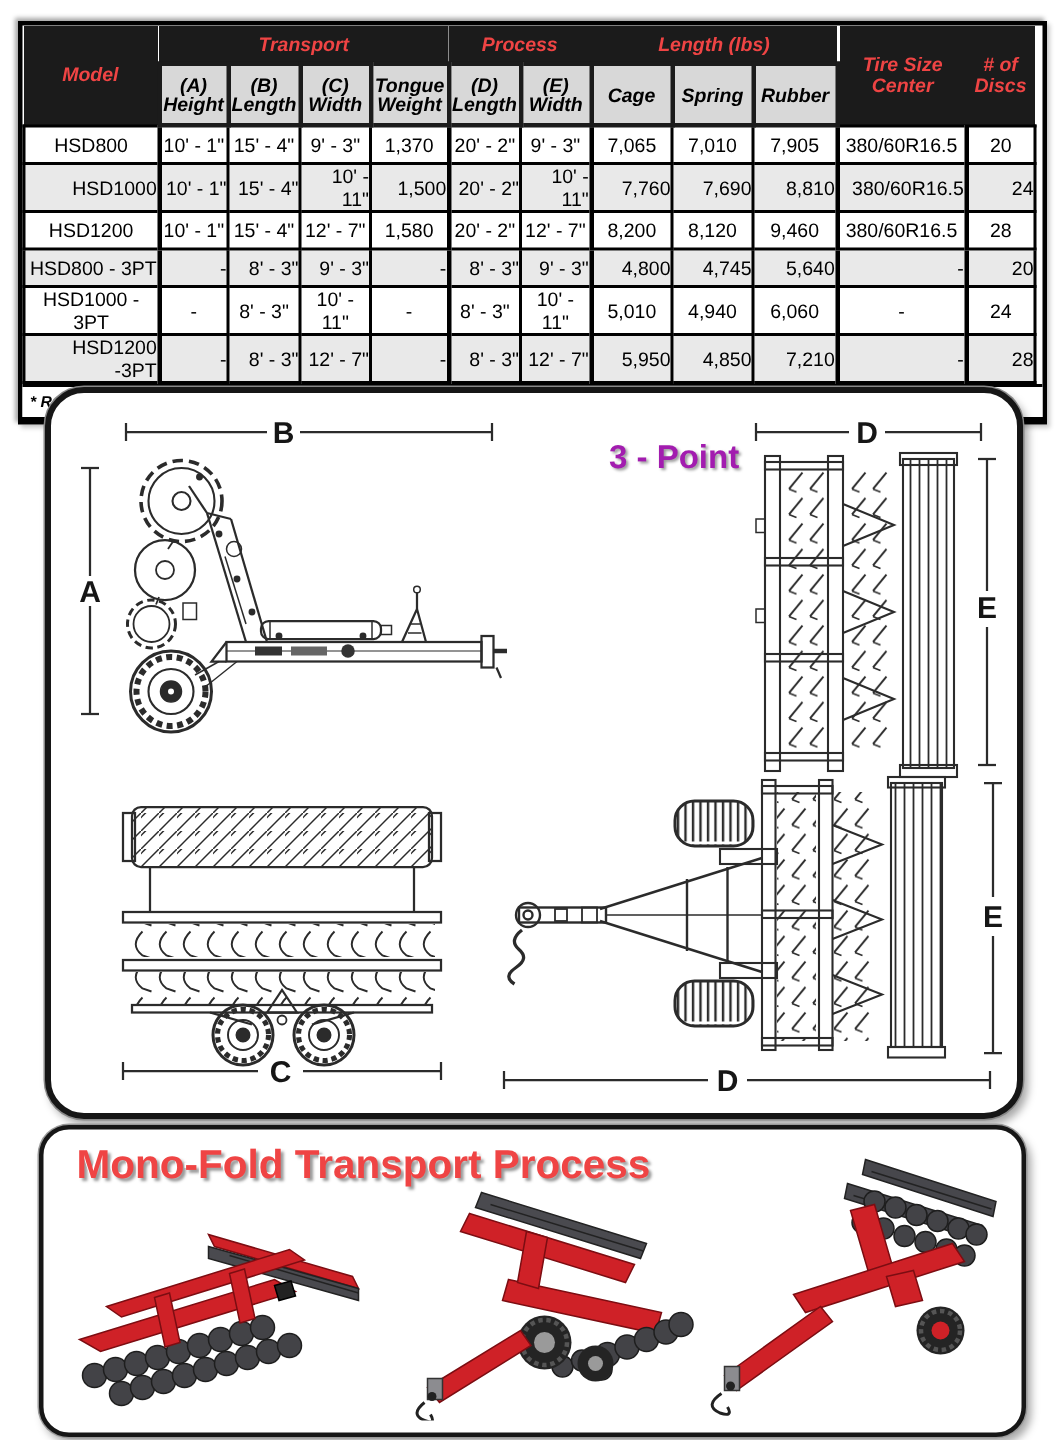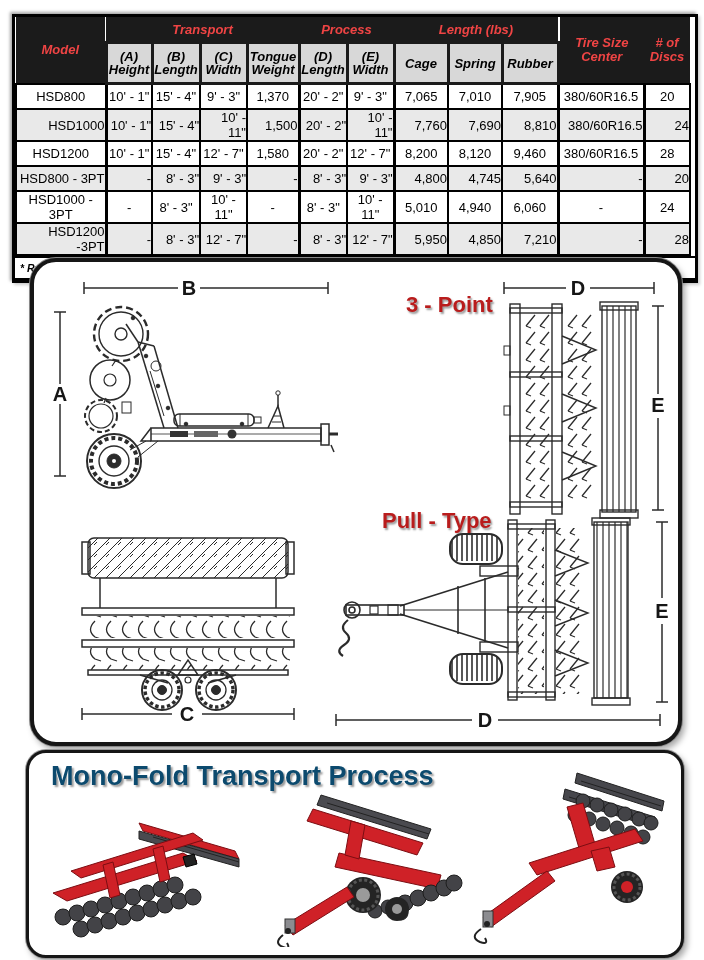--- a/index.html
+++ b/index.html
@@ -33,32 +33,32 @@
     font-size:10.5px;font-weight:bold;font-style:italic;padding-left:5px;gap:38px;
   }
   
   .diagram-panel{
     position:absolute;left:30px;top:258px;width:644px;height:480px;background:#fff;
     border:4px solid #161616;border-radius:26px;
     box-shadow:0 0 0 1px #888, 3px 4px 6px rgba(0,0,0,.35);
   }
   .diagram-panel svg{position:absolute;}
   .diag-label{
-    position:absolute;font-size:22px;font-weight:bold;color:#b91c1c;
+    position:absolute;font-size:22px;font-weight:bold;color:#a21caf;
     text-shadow:1.5px 1.5px 2px #9a9a9a;white-space:nowrap;
   }
   svg text{font-family:"Liberation Sans",sans-serif;font-weight:bold;fill:#161616;}
   
   .process-panel{
     position:absolute;left:26px;top:750px;width:652px;height:202px;background:#fff;
     border:3px solid #161616;border-radius:20px;
     box-shadow:0 0 0 1px #999, 3px 4px 6px rgba(0,0,0,.35);
   }
   .process-title{
-    position:absolute;left:22px;top:8px;font-size:27px;font-weight:bold;color:#0c4a6e;
+    position:absolute;left:22px;top:8px;font-size:27px;font-weight:bold;color:#ef4444;
     text-shadow:-1px -1px 0 #fff, 2px 2px 2px #999;white-space:nowrap;
   }
   .process-panel svg{position:absolute;}
 </style>
 </head>
 <body>
 
 <svg width="0" height="0" style="position:absolute">
   <defs>
     <pattern id="tn" width="14" height="17" patternUnits="userSpaceOnUse">
@@ -325,21 +325,20 @@
       <rect x="106" y="28" width="34" height="206" fill="url(#roll)"></rect>
       <rect x="104" y="24" width="38" height="8"></rect>
       <rect x="104" y="232" width="38" height="8"></rect>
     </g>
     <rect x="26" y="36" width="28" height="186" fill="url(#tn)"></rect>
     <rect x="68" y="36" width="30" height="186" fill="url(#tn)"></rect>
     <text x="82" y="17" font-size="20" text-anchor="middle">D</text>
     <text x="162" y="134" font-size="20" text-anchor="middle">E</text>
   </svg>
 
-  <div class="diag-label" style="left:348px;top:246px;">Pull - Type</div>
 
   <svg style="left:36px;top:268px" width="235" height="196" viewBox="0 0 235 196">
     <g stroke="#2b2b2b" stroke-width="1.5" fill="none">
       <rect x="18" y="8" width="200" height="40" rx="6" fill="url(#hatch)"></rect>
       <rect x="12" y="12" width="8" height="32"></rect>
       <rect x="216" y="12" width="8" height="32"></rect>
       <line x1="30" y1="48" x2="30" y2="78"></line>
       <line x1="206" y1="48" x2="206" y2="78"></line>
       <rect x="12" y="78" width="212" height="7"></rect>
       <rect x="12" y="110" width="212" height="7"></rect>

